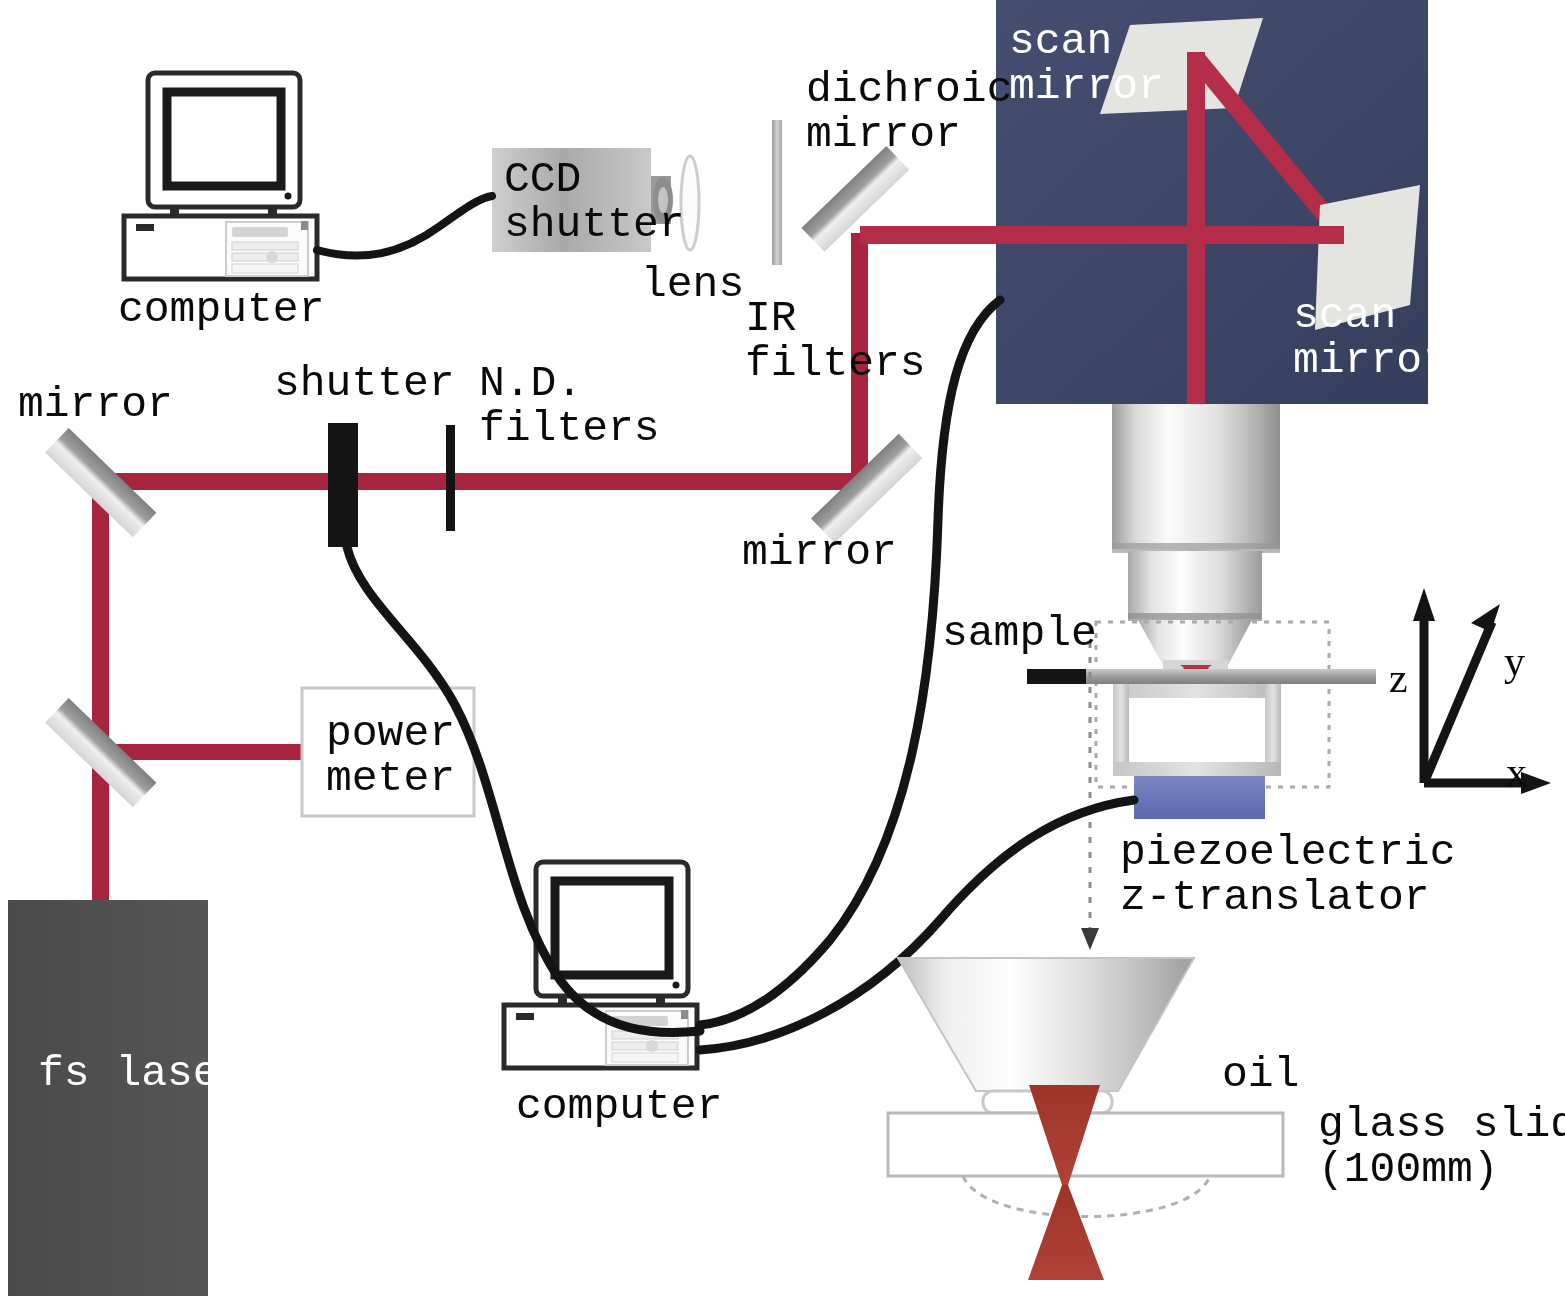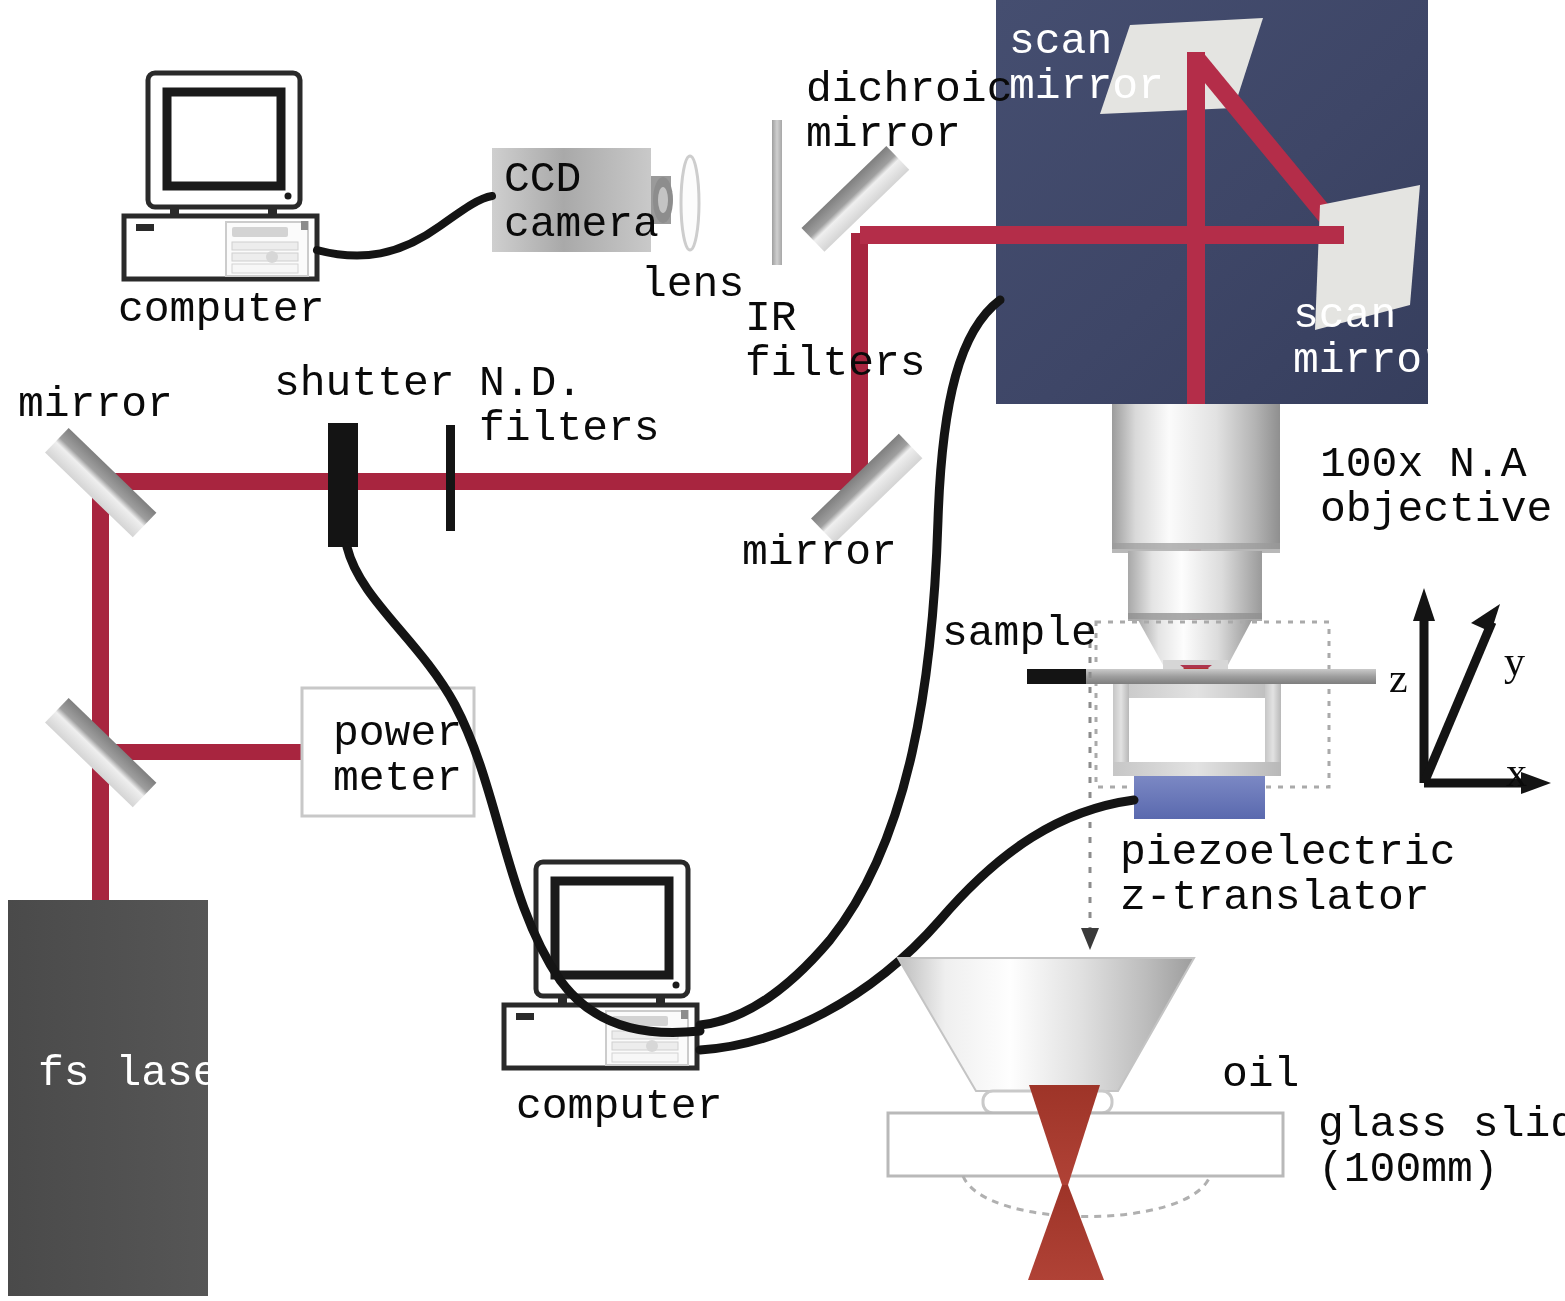--- a/index.html
+++ b/index.html
@@ -298,21 +298,21 @@
       <path d="M 963 1176 C 985 1230 1190 1230 1210 1176" fill="none" stroke="#b0b0b0" stroke-width="3" stroke-dasharray="7 6"></path>
 
       <polygon points="1029,1085 1100,1085 1068,1185 1062,1185" fill="url(#gFocus)"></polygon>
       <polygon points="1062,1185 1068,1185 1104,1280 1028,1280" fill="url(#gFocus)"></polygon>
     </g>
   </svg>
 
   <div class="lbl ctr" style="left:118px; top:288px; width:200px;">computer</div>
 
   <div class="lbl" style="left:504px; top:158px; width:160px;">CCD
-camera</div>
+shutter</div>
 
   <div class="lbl" style="left:641px; top:263px;text-align:center;">lens</div>
 
   <div class="lbl" style="left:745px; top:297px;">IR
 filters</div>
 
   <div class="lbl" style="left:806px; top:68px;">dichroic
 mirror</div>
 
   <div class="lbl white" style="left:1009px; top:20px;">scan
@@ -323,29 +323,27 @@
 
   <div class="lbl" style="left:18px; top:383px;">mirror</div>
 
   <div class="lbl" style="left:274px; top:362px;">shutter</div>
 
   <div class="lbl" style="left:479px; top:362px;">N.D.
 filters</div>
 
   <div class="lbl" style="left:742px; top:531px;">mirror</div>
 
-  <div class="lbl" style="left:1320px; top:443px;">100x N.A
-objective</div>
 
   <div class="lbl" style="left:942px; top:612px;">sample</div>
 
   <div class="lbl" style="left:1120px; top:831px;">piezoelectric
 z-translator</div>
 
-  <div class="lbl" style="left:326px; top:712px;margin-left:7px;">power
+  <div class="lbl" style="left:326px; top:712px;">power
 meter</div>
 
   <div class="lbl white" style="left:38px; top:1052px;">fs laser</div>
 
   <div class="lbl" style="left:516px; top:1085px;">computer</div>
 
   <div class="lbl" style="left:1222px; top:1053px;">oil</div>
 
   <div class="lbl" style="left:1318px; top:1103px;">glass slide
 (100mm)</div>

